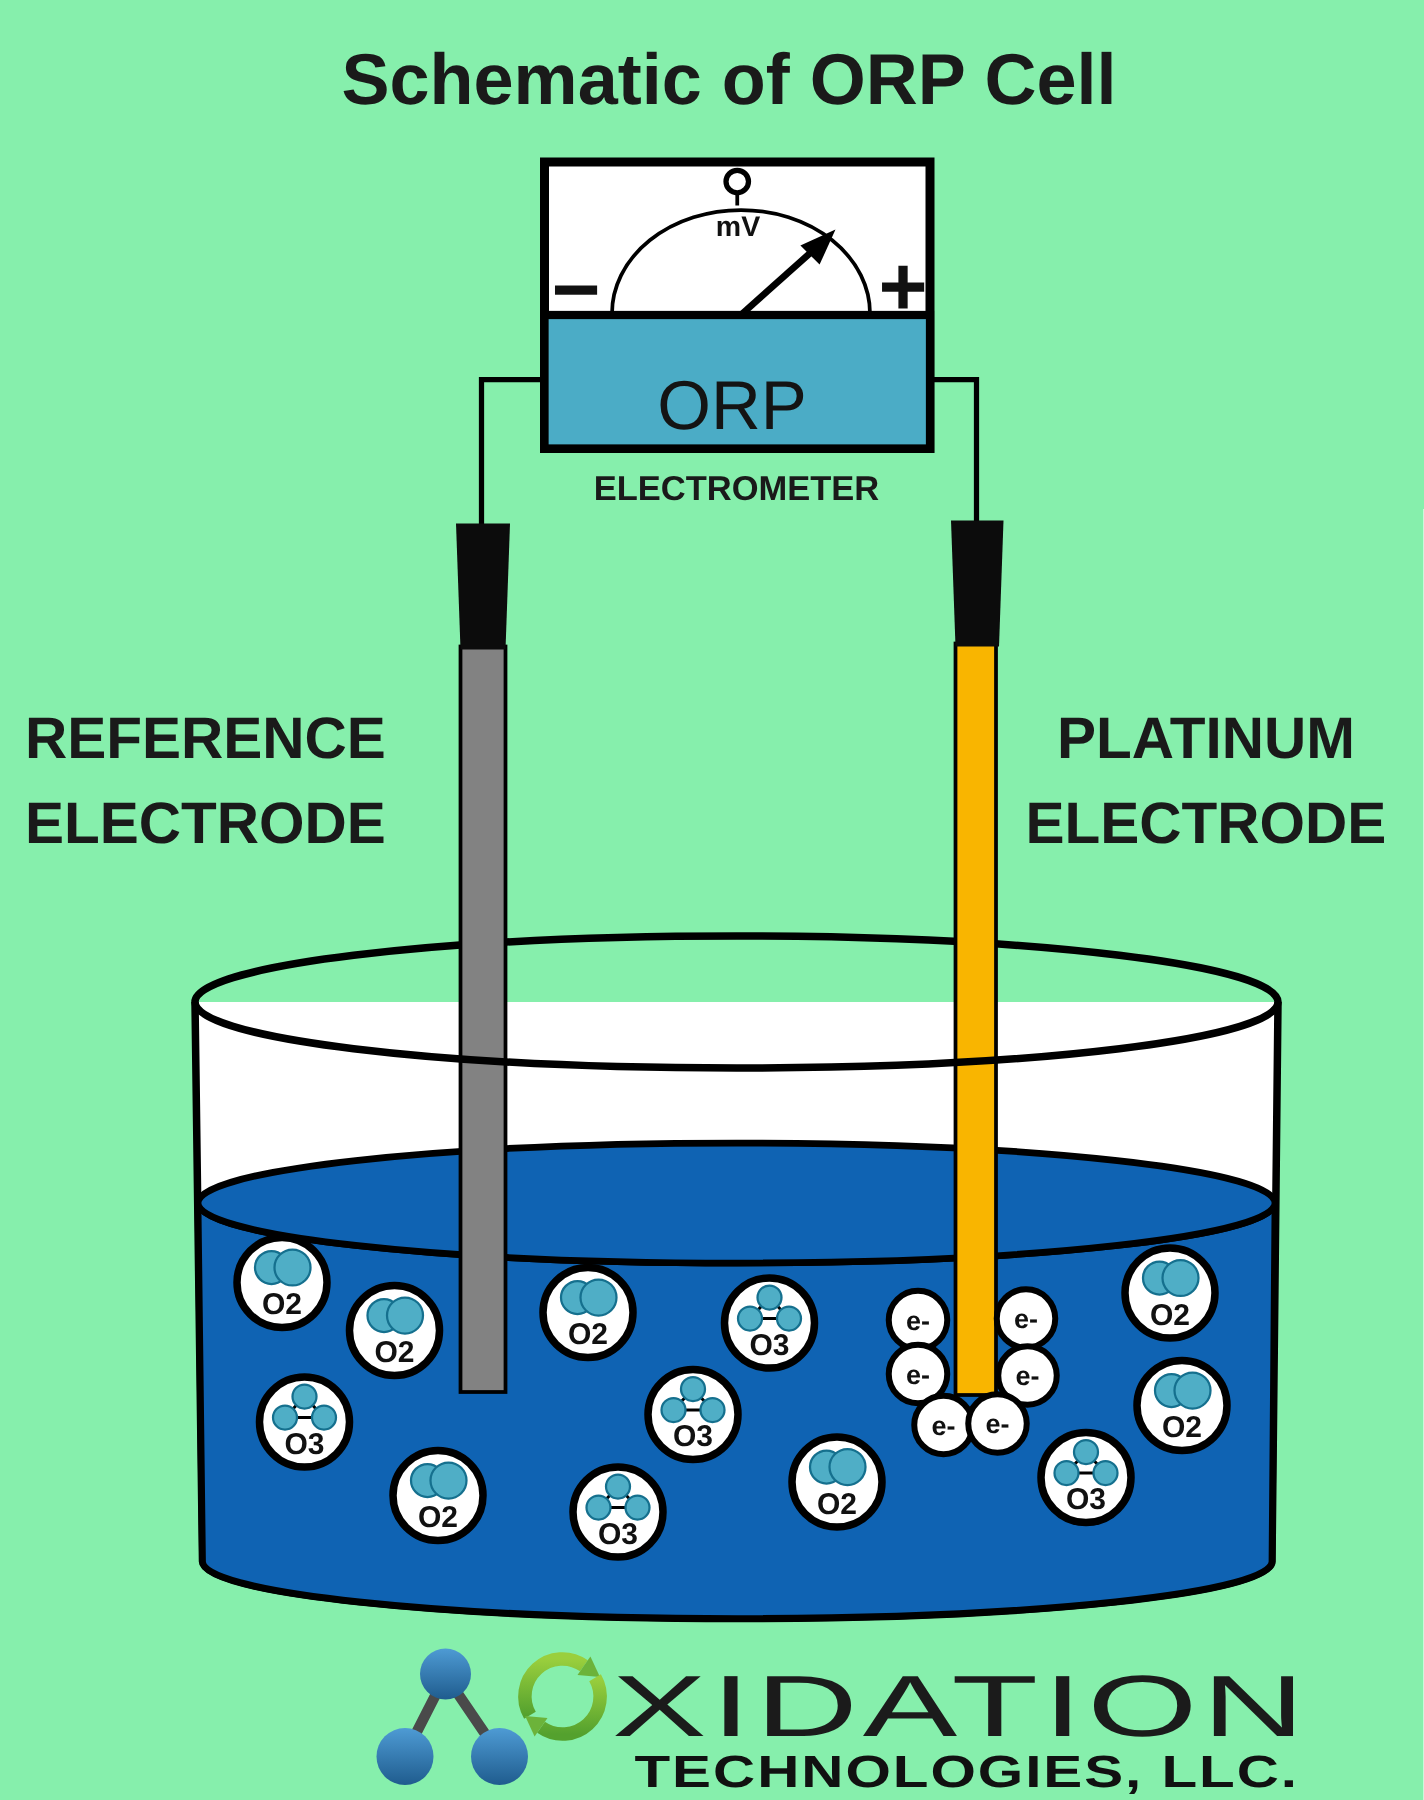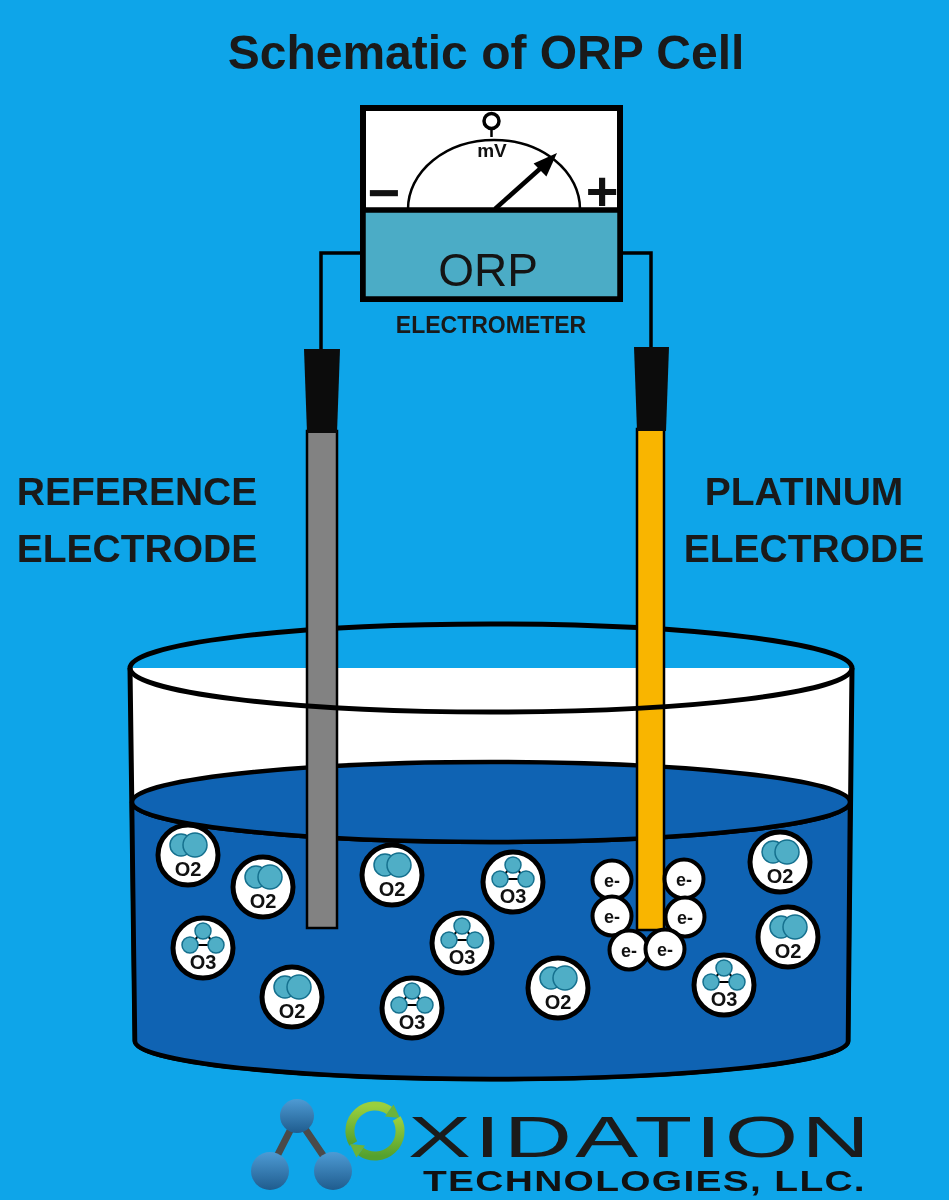--- a/index.html
+++ b/index.html
@@ -1,16 +1,16 @@
 <!DOCTYPE html>
 <html><head>
 <meta charset="utf-8">
 <style>
   html,body{margin:0;padding:0;background:#ffffff;}
-  .stage{width:949px;height:1200px;position:relative;background:#0ea5e9;font-family:"Liberation Sans",sans-serif;text-decoration:underline;}
+  .stage{width:949px;height:1200px;position:relative;background:#86efac;font-family:"Liberation Sans",sans-serif;text-decoration:underline;}
   svg{display:block;}
   text{font-family:"Liberation Sans",sans-serif;fill:#111;}
   .title-text{font-size:48px;font-weight:bold;text-anchor:middle;fill:#1a1a1a;}
   .electrode-label{font-size:39px;font-weight:bold;text-anchor:middle;fill:#1a1a1a;}
   .mv-text{font-size:19px;font-weight:bold;text-anchor:middle;}
   .sign-text{font-size:56px;font-weight:bold;text-anchor:middle;}
   .orp-text{font-size:46px;text-anchor:middle;fill:#141414;}
   .electrometer-text{font-size:23px;font-weight:bold;text-anchor:middle;fill:#1a1a1a;}
   .bubble{fill:#ffffff;stroke:#000;stroke-width:5;}
   .bubble.e{stroke-width:4;}

